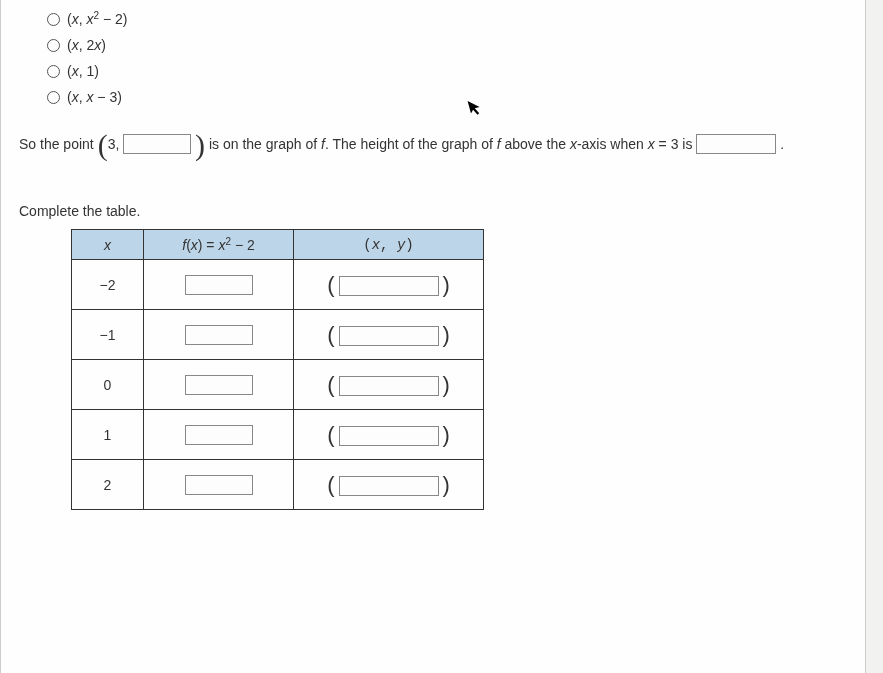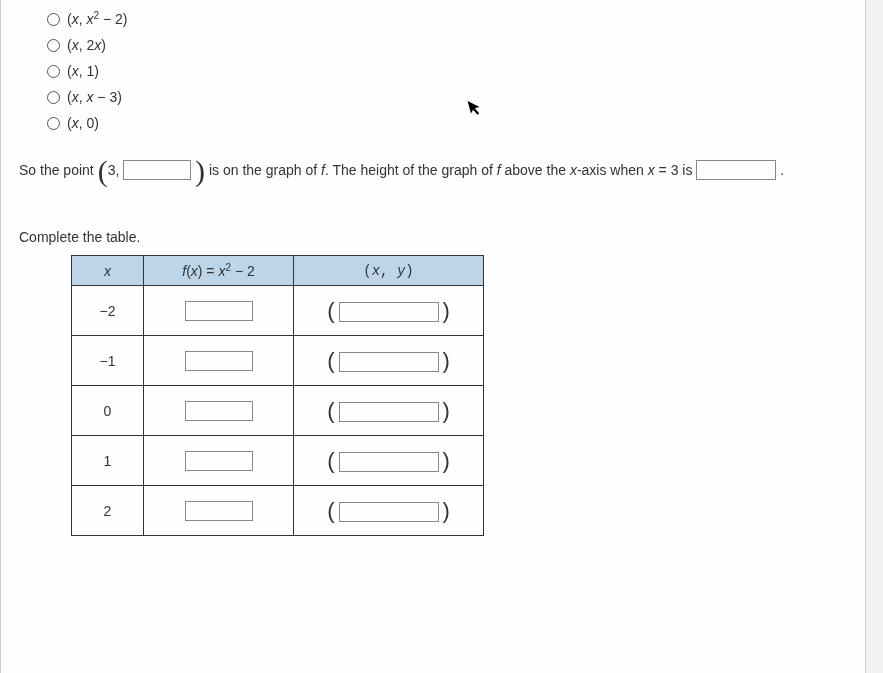--- a/index.html
+++ b/index.html
@@ -118,21 +118,20 @@
 <div class="page">
 <div class="content">
 
 
 
   <div class="choices">
     <div class="choice"><span class="radio"></span><span>(<span class="varit">x</span>, <span class="varit">x</span><sup>2</sup> − 2)</span></div>
     <div class="choice"><span class="radio"></span><span>(<span class="varit">x</span>, 2<span class="varit">x</span>)</span></div>
     <div class="choice"><span class="radio"></span><span>(<span class="varit">x</span>, 1)</span></div>
     <div class="choice"><span class="radio"></span><span>(<span class="varit">x</span>, <span class="varit">x</span> − 3)</span></div>
-    <div class="choice"><span class="radio"></span><span>(<span class="varit">x</span>, 0)</span></div>
   </div>
 
   <div class="line">
     <span>So the point </span>
     <span class="big-paren">(</span><span>3,</span>
     <input type="text" class="txt-input w60" style="">
     <span class="big-paren">)</span>
     <span> is on the graph of </span><span class="varit">f</span><span>. The height of the graph of </span><span class="varit">f</span><span> above the </span><span class="varit">x</span><span>-axis when  </span><span class="varit">x</span><span> = 3</span><span>  is </span>
     <input type="text" class="txt-input w80" style=""><span> .</span>
   </div>

